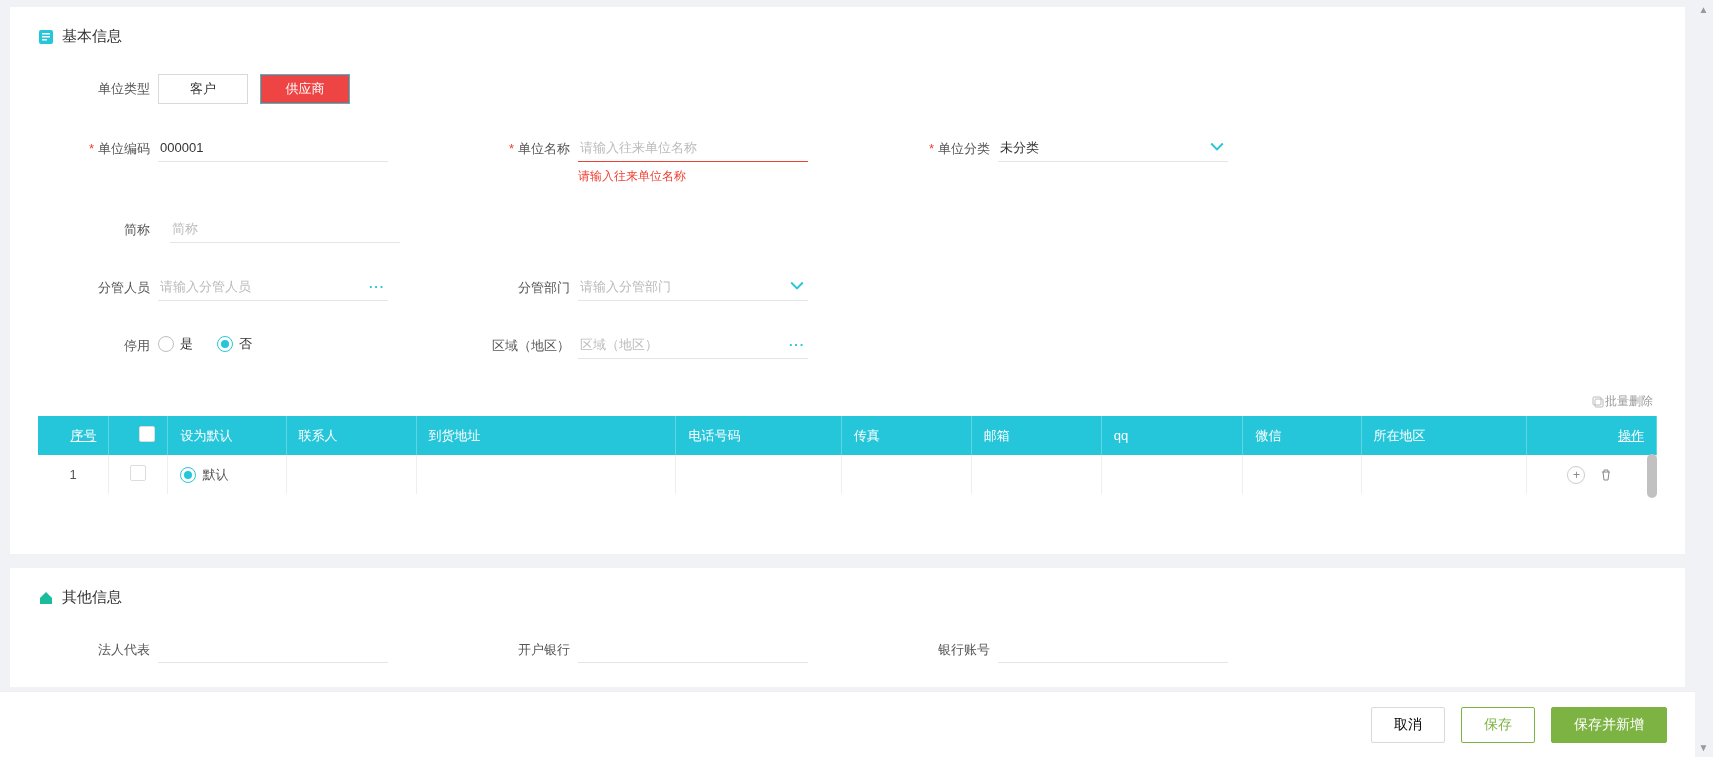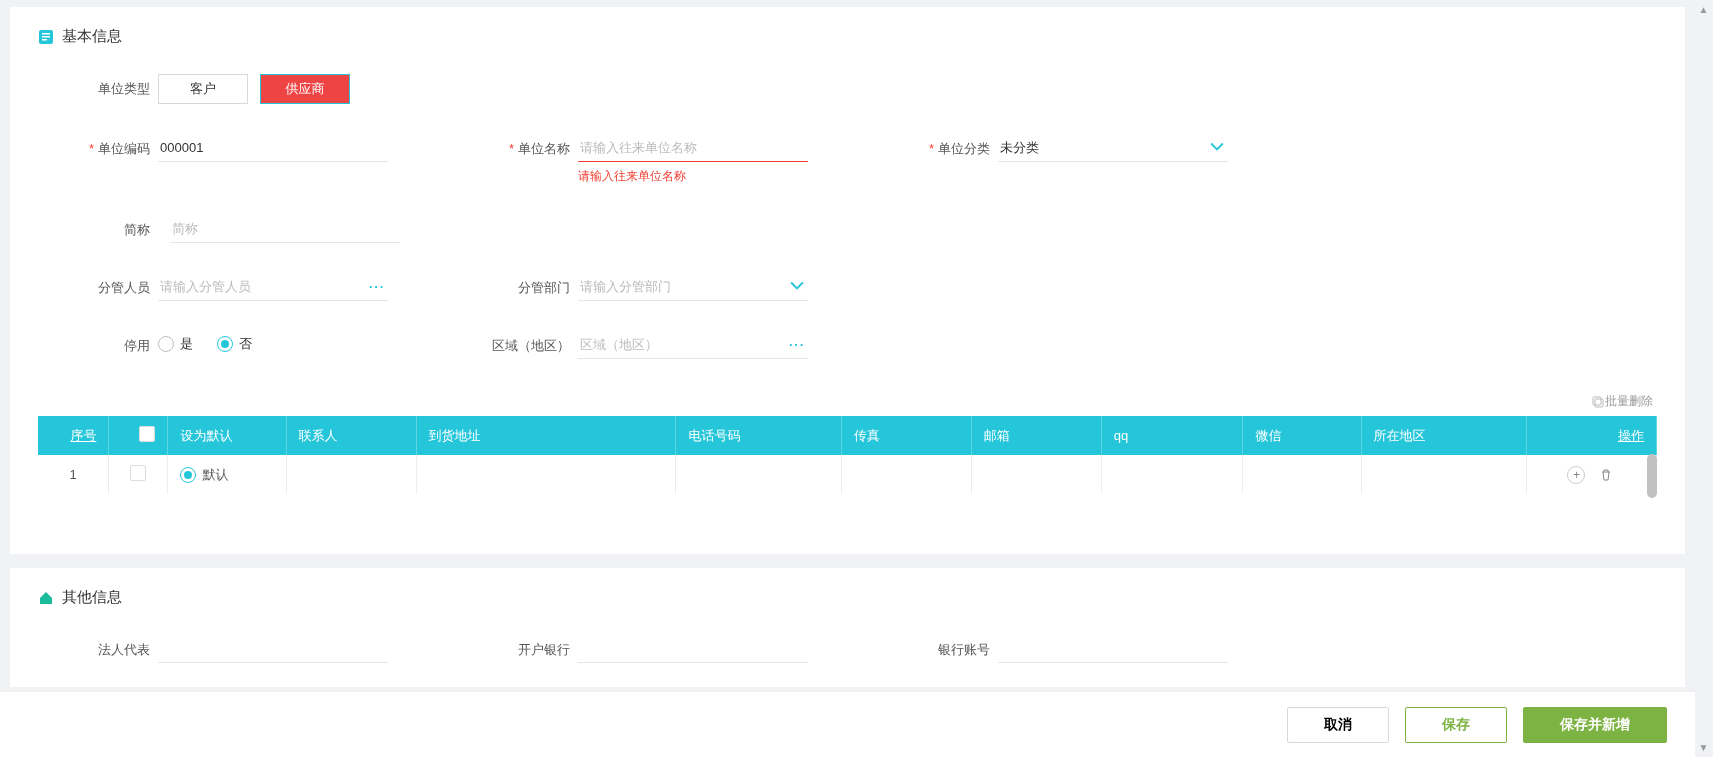--- a/index.html
+++ b/index.html
@@ -225,30 +225,29 @@
     background: #fff;
     border-top: 1px solid #eee;
     display: flex;
     justify-content: flex-end;
     align-items: center;
     gap: 16px;
     padding: 0 28px;
   }
   .btn {
     height: 36px;
-    padding: 0 36px;
+    padding: 0 22px;
     border: 1px solid #d9d9d9;
     background: #fff;
     font-size: 14px;
     border-radius: 2px;
     cursor: pointer;
     display: inline-flex;
     align-items: center;
     justify-content: center;
-    font-weight: bold;
   }
   .btn.outline-primary { border-color: #7cb342; color: #7cb342; }
   .btn.primary { background: #7cb342; border-color: #7cb342; color: #fff; }
   
   .w-code { width: 230px; }
   .w-name { width: 230px; }
   .w-cat  { width: 230px; }
   .w-short{ width: 230px; }
 </style>
 </head>

